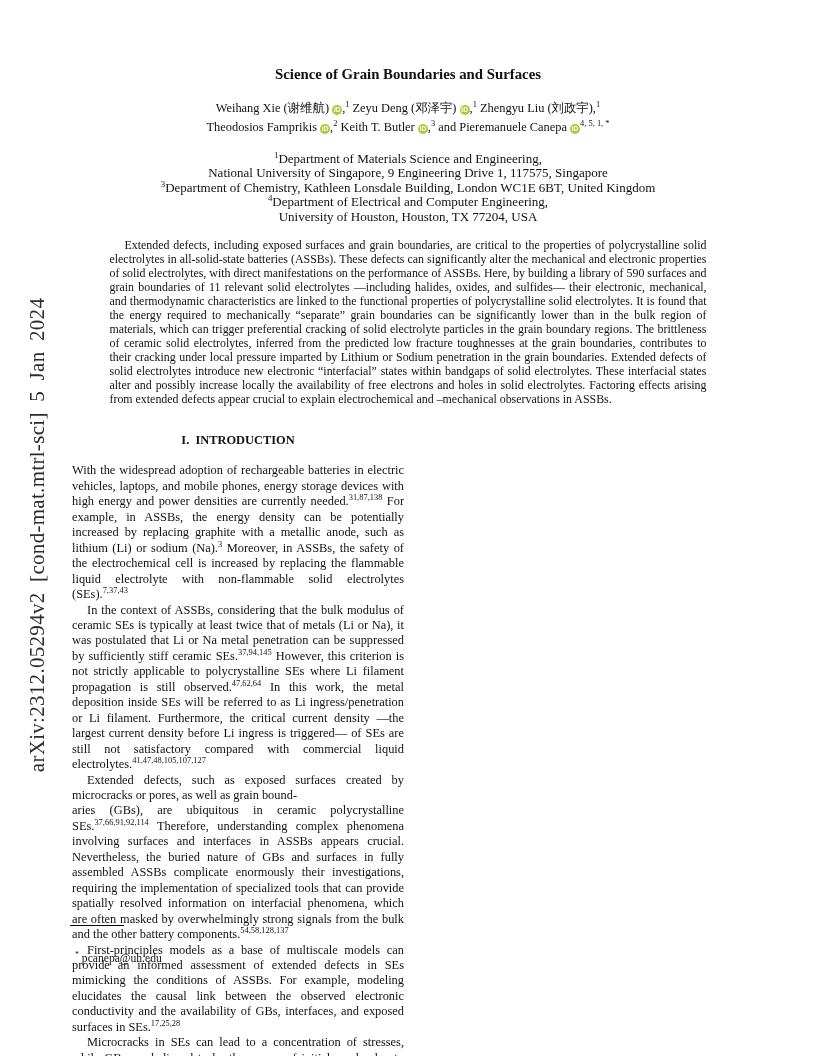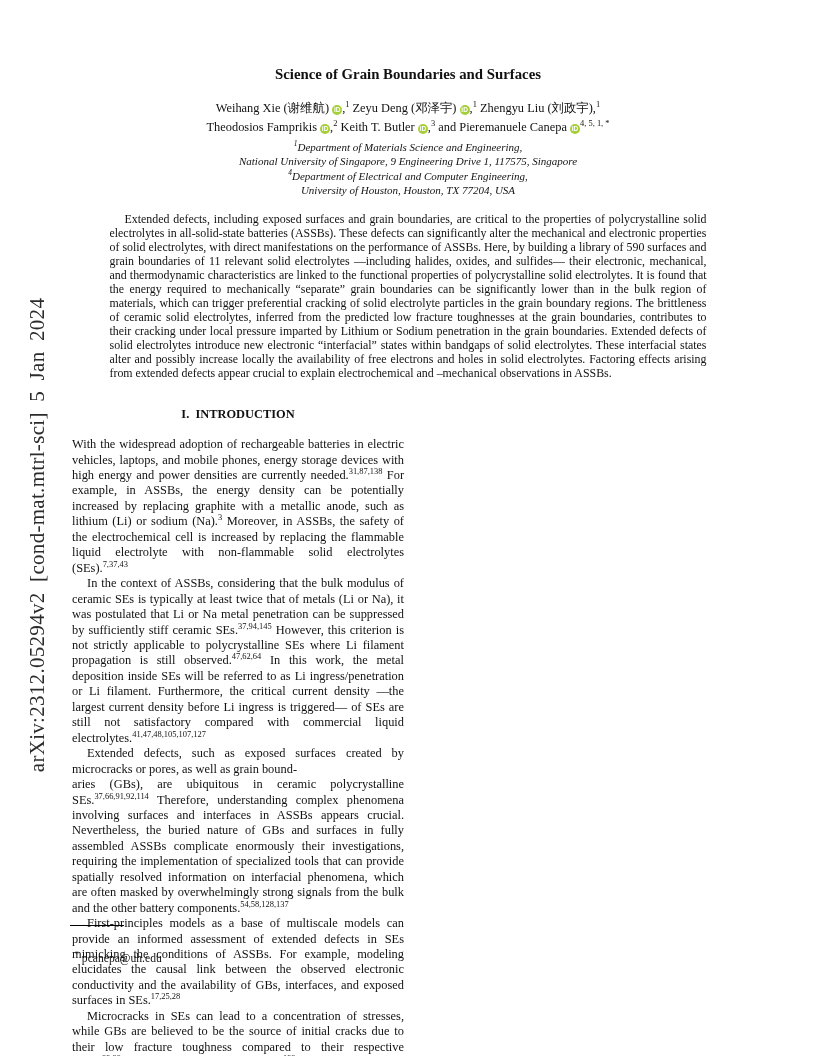--- a/index.html
+++ b/index.html
@@ -42,24 +42,23 @@
     color:#ffffff;
     font-size:6.5px;
     line-height:10px;
     text-align:center;
     font-style:normal;
     font-weight:bold;
     font-family:"Liberation Sans","DejaVu Sans",sans-serif;
     vertical-align:0;
   }
   .affiliations{
-    margin-top:4px;
+    margin-top:16px;
     text-align:center;
-    font-style:italic;
-    font-size:11px;
+    font-size:13px;
     line-height:14.4px;
   }
   .abstract{
     width:597px;
     margin:14px auto 0 auto;
     text-align:justify;
     font-size:11.9px;
     line-height:14px;
     text-indent:15px;
   }
@@ -108,20 +107,21 @@
   </h1>
 
   <div class="authors">
     <div>Weihang Xie (谢维航) <span class="orcid" style="background:#a6ce39">iD</span>,<sup>1</sup> Zeyu Deng (邓泽宇) <span class="orcid" style="background:#a6ce39">iD</span>,<sup>1</sup> Zhengyu Liu (刘政宇),<sup>1</sup></div>
     <div>Theodosios Famprikis <span class="orcid" style="background:#a6ce39">iD</span>,<sup>2</sup> Keith T. Butler <span class="orcid" style="background:#a6ce39">iD</span>,<sup>3</sup> and Pieremanuele Canepa <span class="orcid" style="background:#a6ce39">iD</span><sup>4, 5, 1, *</sup></div>
   </div>
 
   <div class="affiliations">
     <div><sup>1</sup>Department of Materials Science and Engineering,</div>
     <div>National University of Singapore, 9 Engineering Drive 1, 117575, Singapore</div>
+    <div><sup>3</sup>Department of Chemistry, Kathleen Lonsdale Building, London WC1E 6BT, United Kingdom</div>
     <div><sup>4</sup>Department of Electrical and Computer Engineering,</div>
     <div>University of Houston, Houston, TX 77204, USA</div>
   </div>
 
   <div class="abstract">Extended defects, including exposed surfaces and grain boundaries, are critical to the properties of polycrystalline solid electrolytes in all-solid-state batteries (ASSBs). These defects can significantly alter the mechanical and electronic properties of solid electrolytes, with direct manifestations on the performance of ASSBs. Here, by building a library of 590 surfaces and grain boundaries of 11 relevant solid electrolytes —including halides, oxides, and sulfides— their electronic, mechanical, and thermodynamic characteristics are linked to the functional properties of polycrystalline solid electrolytes. It is found that the energy required to mechanically “separate” grain boundaries can be significantly lower than in the bulk region of materials, which can trigger preferential cracking of solid electrolyte particles in the grain boundary regions. The brittleness of ceramic solid electrolytes, inferred from the predicted low fracture toughnesses at the grain boundaries, contributes to their cracking under local pressure imparted by Lithium or Sodium penetration in the grain boundaries. Extended defects of solid electrolytes introduce new electronic “interfacial” states within bandgaps of solid electrolytes. These interfacial states alter and possibly increase locally the availability of free electrons and holes in solid electrolytes. Factoring effects arising from extended defects appear crucial to explain electrochemical and –mechanical observations in ASSBs.</div>
 
   <div class="columns">
     <div class="col">
       <div class="section-heading">I. INTRODUCTION</div>
       <p class="noindent">With the widespread adoption of rechargeable batteries in electric vehicles, laptops, and mobile phones, energy storage devices with high energy and power densities are currently needed.<sup>31,87,138</sup> For example, in ASSBs, the energy density can be potentially increased by replacing graphite with a metallic anode, such as lithium (Li) or sodium (Na).<sup>3</sup> Moreover, in ASSBs, the safety of the electrochemical cell is increased by replacing the flammable liquid electrolyte with non-flammable solid electrolytes (SEs).<sup>7,37,43</sup></p>

